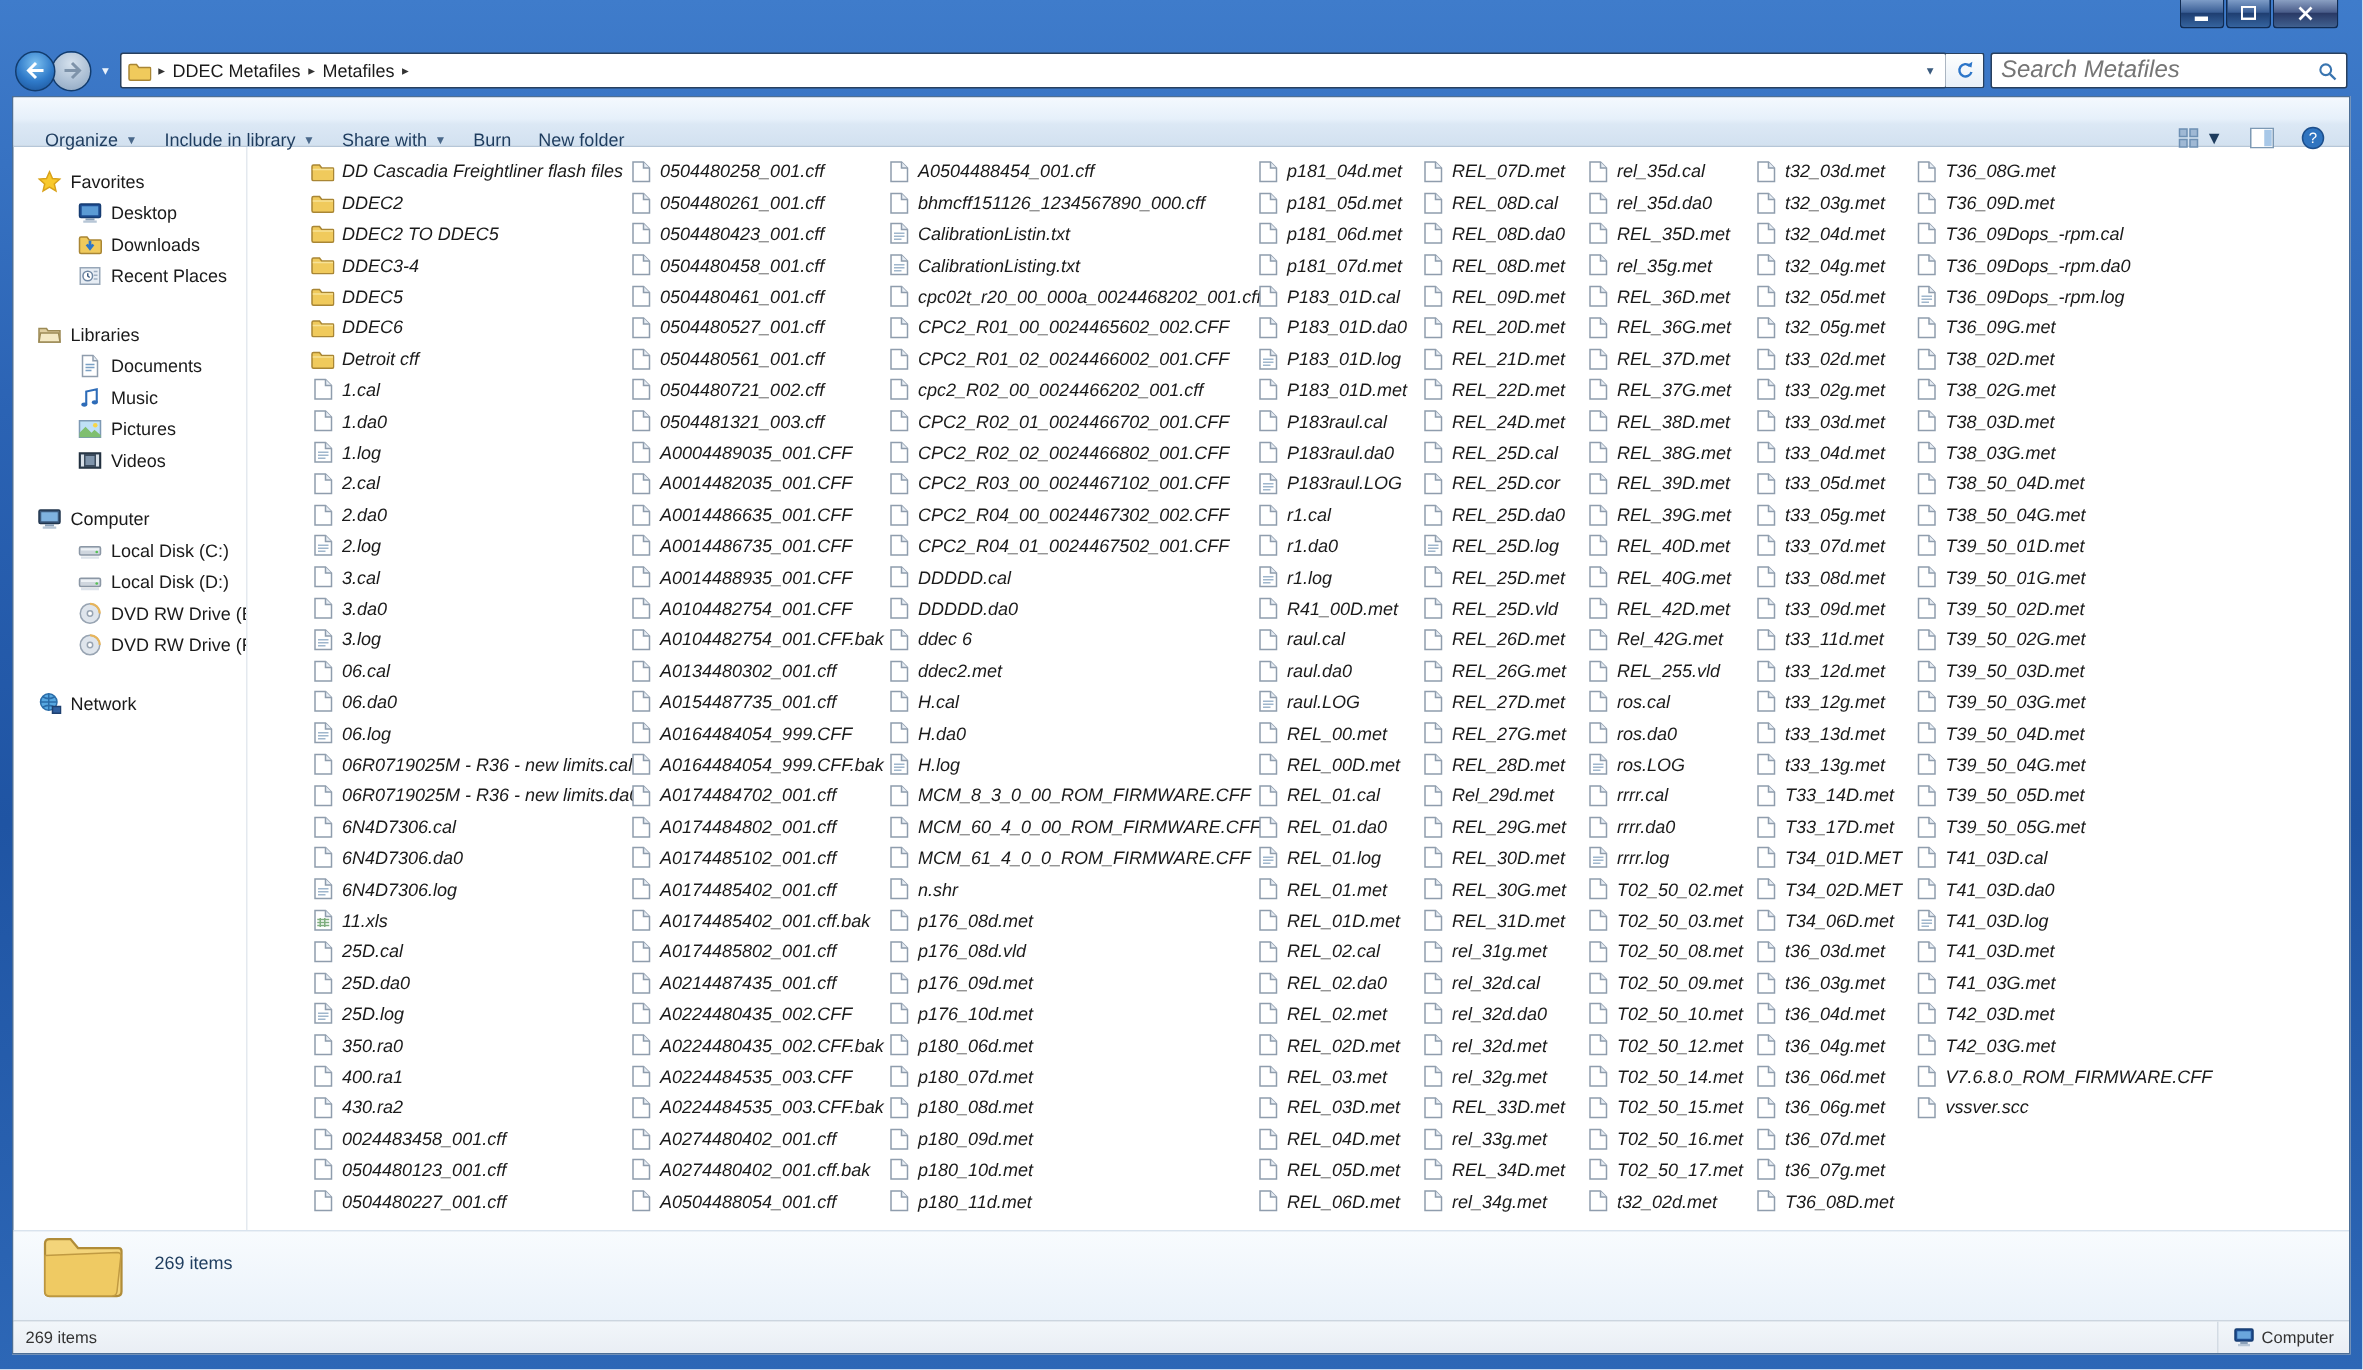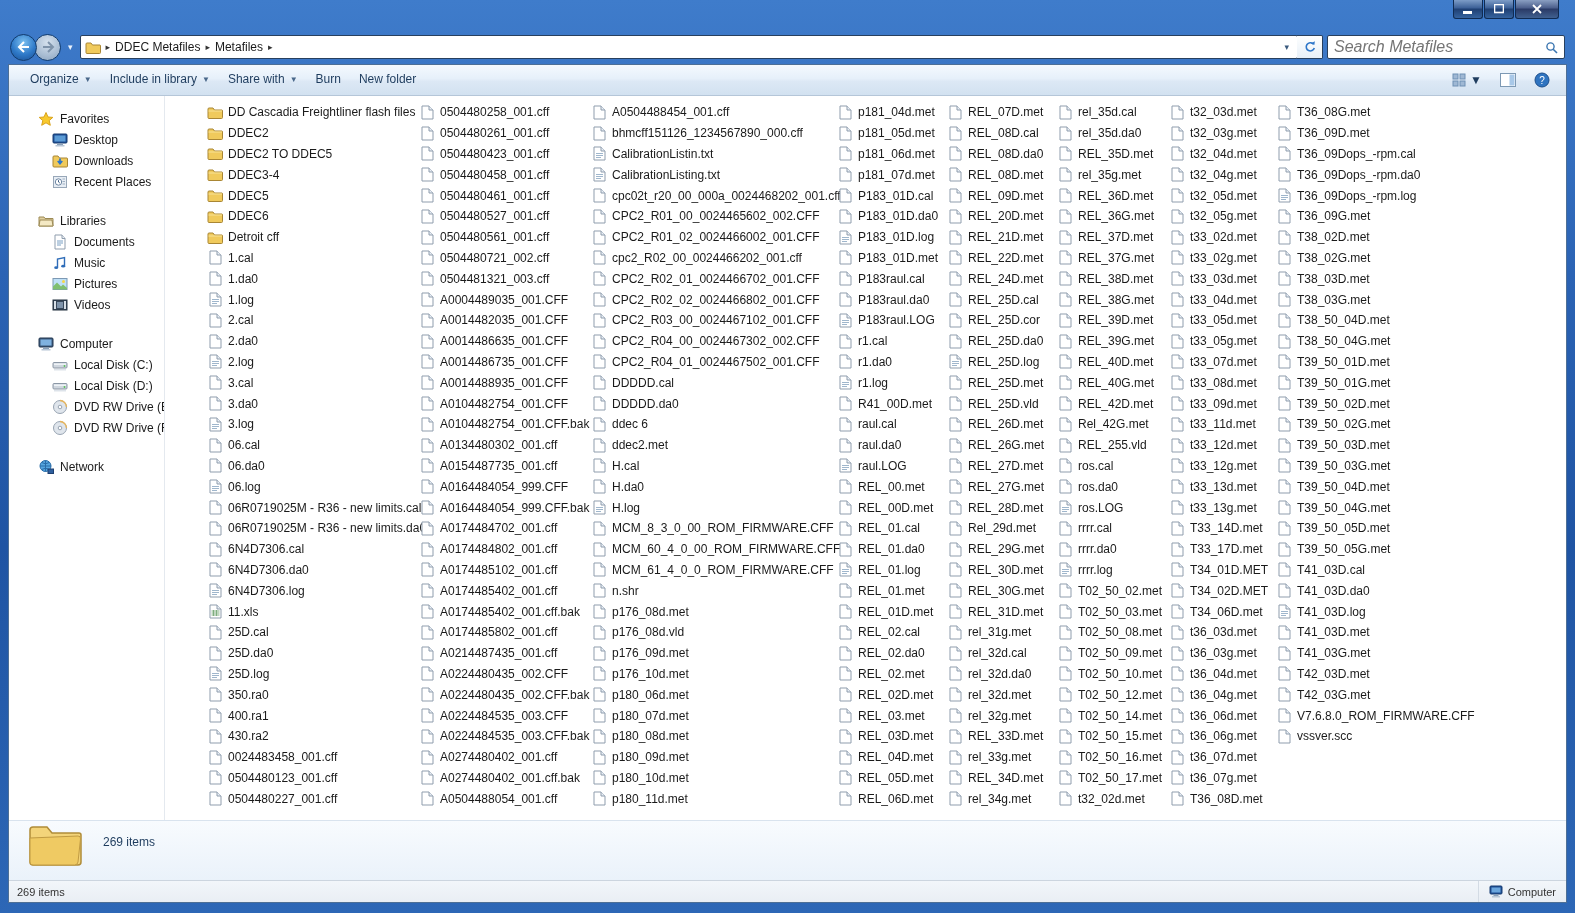--- a/index.html
+++ b/index.html
@@ -45,38 +45,38 @@
     width: 238px; height: 24px; background: #fff; border: 1px solid #28405e; border-radius: 2px;
     display: flex; align-items: center; padding: 0 6px; flex: 0 0 auto;
   }
   .searchbox input {
     border: none; outline: none; flex: 1; font-size: 16px; font-style: italic; color: #70808f;
     font-family: "Liberation Sans", sans-serif; background: transparent;
   }
   
   .client { background: #fff; height: 839px; display: flex; flex-direction: column; border: 1px solid #4d6f96; }
   .toolbar {
-    height: 31px; flex: 0 0 auto; display: flex; align-items: flex-end;
+    height: 31px; flex: 0 0 auto; display: flex; align-items: flex-start;
     background: linear-gradient(180deg,#f4f9fe 0%, #e6f0fa 45%, #dce8f5 55%, #d2e1f0 100%);
-    border-bottom: 1px solid #b5c6d8; padding: 4px 12px; font-size: 12px; color: #1e3c5e;
+    border-bottom: 1px solid #b5c6d8; padding: 16px 12px; font-size: 12px; color: #1e3c5e;
   }
   .tb-item { padding: 5px 9px; border-radius: 2px; display: flex; align-items: center; gap: 5px; }
   .tb-item .dd { font-size: 8px; color: #4a688a; }
   .tb-right { margin-left: auto; display: flex; align-items: center; gap: 10px; }
   .tb-iconbtn { display: flex; align-items: center; gap: 3px; padding: 3px 4px; }
   .main { flex: 1 1 auto; display: flex; overflow: hidden; }
   
   .sidebar { width: 156px; flex: 0 0 auto; padding-top: 12px; border-right: 1px solid #e4e9ef; overflow: hidden; }
   .side-section { margin-bottom: 18px; }
-  .side-item { display: flex; align-items: center; gap: 6px; height: 21px; padding-left: 29px; font-size: 12px; color: #1a1a1a; white-space: nowrap; }
+  .side-item { display: flex; align-items: center; gap: 6px; height: 21px; padding-left: 16px; font-size: 12px; color: #1a1a1a; white-space: nowrap; }
   .side-item.child { padding-left: 43px; }
   .ic { display: inline-flex; width: 16px; height: 16px; align-items: center; justify-content: center; flex: 0 0 auto; }
   
   .filelist { flex: 1 1 auto; display: flex; align-items: flex-start; padding: 6px 0 0 40px; overflow: hidden; }
-  .file-col { display: flex; flex-direction: column; flex: 0 0 auto; }
+  .file-col { display: flex; flex-direction: column; flex: 0 0 auto; font-style: italic; }
   .file-item { height: 20.8px; display: flex; align-items: center; gap: 5px; font-size: 12px; color: #1a1a1a; white-space: nowrap; padding-left: 2px; }
   .file-item .ic { width: 16px; height: 15px; }
   
   .details {
     height: 60px; flex: 0 0 auto; border-top: 1px solid #d9e3ee;
     background: linear-gradient(180deg,#f8fbfe 0%, #eaf2fa 100%);
     display: flex; align-items: center; padding-left: 18px; gap: 20px; position: relative;
   }
   .details .bigicon { margin-top: -10px; }
   .details .dtext { font-size: 12px; color: #1e3c5e; margin-top: -18px; }

